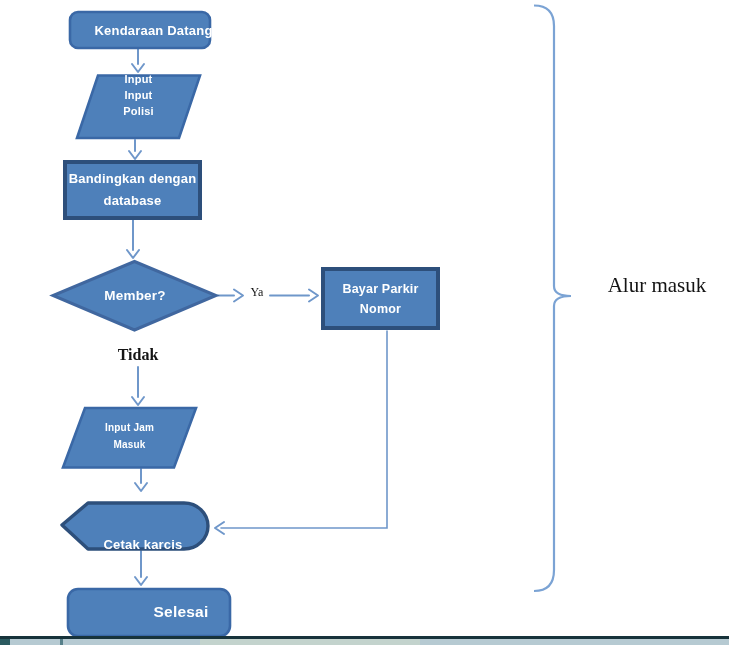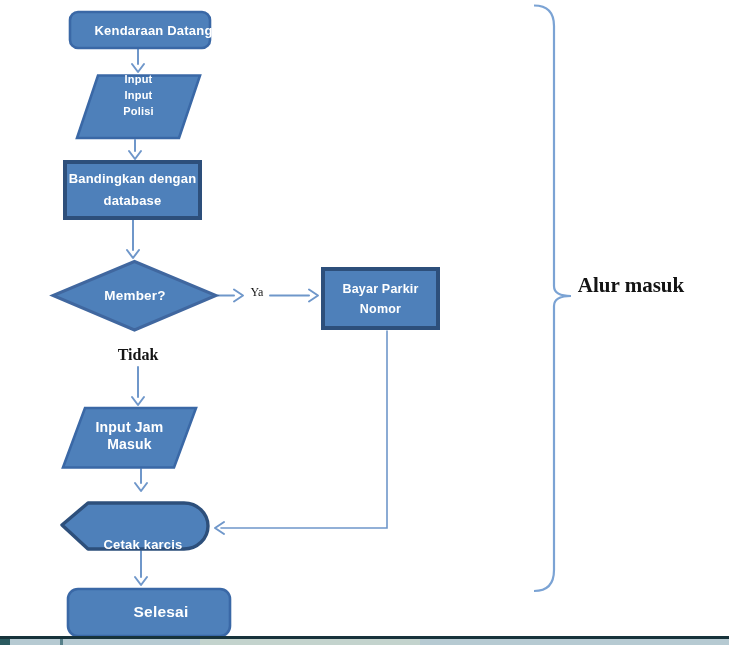--- a/index.html
+++ b/index.html
@@ -105,37 +105,37 @@
 
   <div class="node-text" style="left:54px;top:262px;width:162px;height:66px;font-size:13.5px;">
     <div>Member?</div>
   </div>
 
   <div class="node-text" style="left:323px;top:269px;width:115px;height:59px;font-size:12.5px;line-height:20px;">
     <div>Bayar Parkir</div>
     <div>Nomor</div>
   </div>
 
-  <div class="node-text" style="left:63px;top:406px;width:133px;height:60px;font-size:14px;line-height:17px;">
+  <div class="node-text" style="left:63px;top:406px;width:133px;height:60px;font-size:10px;line-height:17px;">
     <div>Input Jam</div>
     <div>Masuk</div>
   </div>
 
   <div class="node-text" style="left:84px;top:501px;width:118px;height:46px;font-size:13px;margin-top:20px;">
     <div>Cetak karcis</div>
   </div>
 
-  <div class="node-text" style="left:68px;top:589px;width:186px;height:45px;font-size:15.5px;">
+  <div class="node-text" style="left:68px;top:589px;width:186px;height:45px;font-size:15.5px;padding-left:20px;">
     <div>Selesai</div>
   </div>
 
   <div class="edge-label" style="left:243px;top:283px;width:28px;height:18px;font-size:12px;font-weight:400;">Ya</div>
 
   <div class="edge-label" style="left:112px;top:346px;width:52px;height:18px;font-size:16px;font-weight:600;">Tidak</div>
 
-  <div class="edge-label" style="left:576px;top:272px;width:110px;height:26px;font-size:21px;font-weight:bold;">Alur masuk</div>
+  <div class="edge-label" style="left:602px;top:272px;width:110px;height:26px;font-size:21px;">Alur masuk</div>
 
   <div class="bottom-line"></div>
   <div class="bottom-strip"></div>
   <div class="strip-acc1"></div>
   <div class="strip-acc2"></div>
   <div class="strip-acc3"></div>
 </div>
 
 </body></html>

